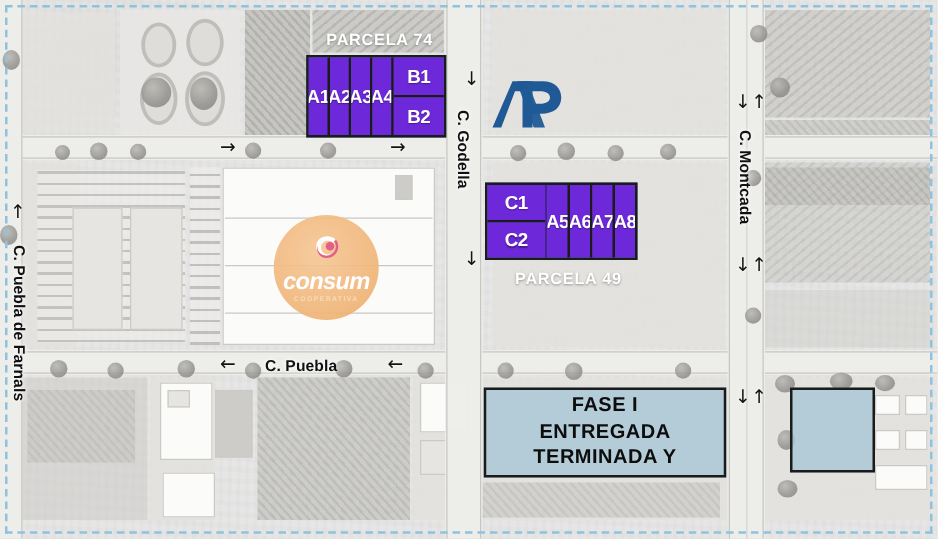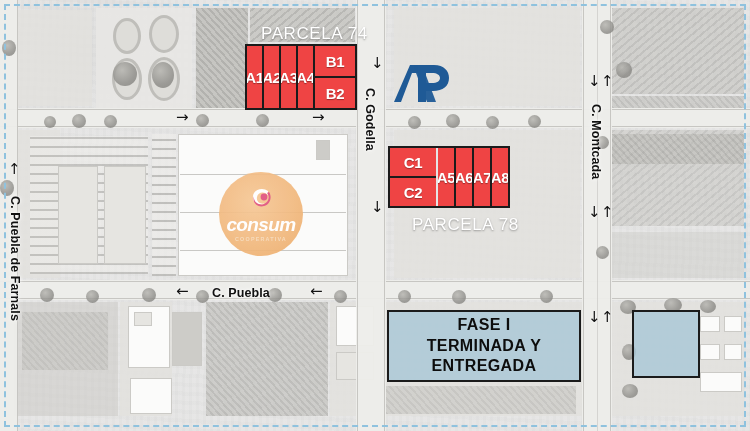--- a/index.html
+++ b/index.html
@@ -87,55 +87,55 @@
   
   .block{
     position:absolute;
     display:flex;
     border:2px solid #1b1b1b;
     box-sizing:border-box;
     background:#4a82a6;
   }
   .lot{
     position:relative;
-    background:#ef4444;
+    background:#6d28d9;
     border-right:2px solid #1b1b1b;
     display:flex;align-items:center;justify-content:center;
     box-sizing:border-box;
     overflow:hidden;
   }
   .lot:last-child{border-right:none;}
   .lot .lbl{
     color:#ffffff;
     font-size:15px;
     font-weight:600;
     letter-spacing:-.3px;
     line-height:1;
     text-shadow:0 1px 1px rgba(0,0,0,.35);
     white-space:nowrap;
   }
   .stack{
     display:flex;flex-direction:column;
-    border-right:2px solid #e5e5e5;
+    border-right:2px solid #4c1d95;
     box-sizing:border-box;
   }
   .stack:last-child{border-right:none;}
   .stack .lot{
     border-right:none;
     border-bottom:2px solid #1b1b1b;
     flex:1;
   }
   .stack .lot:last-child{border-bottom:none;}
 
   
   .parcela-title{
     position:absolute;
     color:#ffffff;
-    font-weight:normal;
-    font-size:17px;
+    font-weight:bold;
+    font-size:13px;
     letter-spacing:.6px;
     white-space:nowrap;
     text-shadow:0 1px 2px rgba(80,80,80,.55);
   }
 
   
   .fase{
     position:absolute;
     border:2px solid #1b1b1b;
     background:rgba(167,199,214,.80);
@@ -308,21 +308,21 @@
     <div class="tree" style="left:0px;top:180px;width:14px;height:16px;"></div>
     <div class="tree" style="left:2px;top:40px;width:14px;height:16px;"></div>
   </div>
 
   <div class="parcela-title" style="left:261px;top:24px;">PARCELA 74</div>
 
   <div class="block" style="left:245px;top:44px;width:112px;height:66px;">
     <div class="lot" style="width:17px;">
       <span class="lbl">A1</span>
     </div>
-    <div class="lot" style="width:17px;font-style:italic;">
+    <div class="lot" style="width:17px;">
       <span class="lbl">A2</span>
     </div>
     <div class="lot" style="width:17px;">
       <span class="lbl">A3</span>
     </div>
     <div class="lot" style="width:17px;">
       <span class="lbl">A4</span>
     </div>
     <div class="stack" style="flex:1;">
       <div class="lot">
@@ -350,26 +350,26 @@
       <span class="lbl">A6</span>
     </div>
     <div class="lot" style="flex:1;">
       <span class="lbl">A7</span>
     </div>
     <div class="lot" style="flex:1;">
       <span class="lbl">A8</span>
     </div>
   </div>
 
-  <div class="parcela-title" style="left:412px;top:215px;">PARCELA 78</div>
+  <div class="parcela-title" style="left:412px;top:215px;">PARCELA 49</div>
 
   <div class="fase" style="left:387px;top:310px;width:194px;height:72px;">
     <div class="t">FASE I</div>
+    <div class="t">ENTREGADA</div>
     <div class="t">TERMINADA Y</div>
-    <div class="t">ENTREGADA</div>
   </div>
 
   <div class="plot-blue" style="left:632px;top:310px;width:68px;height:68px;"></div>
 
   <span class="arrow" style="left:176px;top:110px;">→</span>
   <span class="arrow" style="left:312px;top:110px;">→</span>
 
   <span class="street" style="left:212px;top:286px;">C. Puebla</span>
   <span class="arrow" style="left:176px;top:284px;">←</span>
   <span class="arrow" style="left:310px;top:284px;">←</span>

